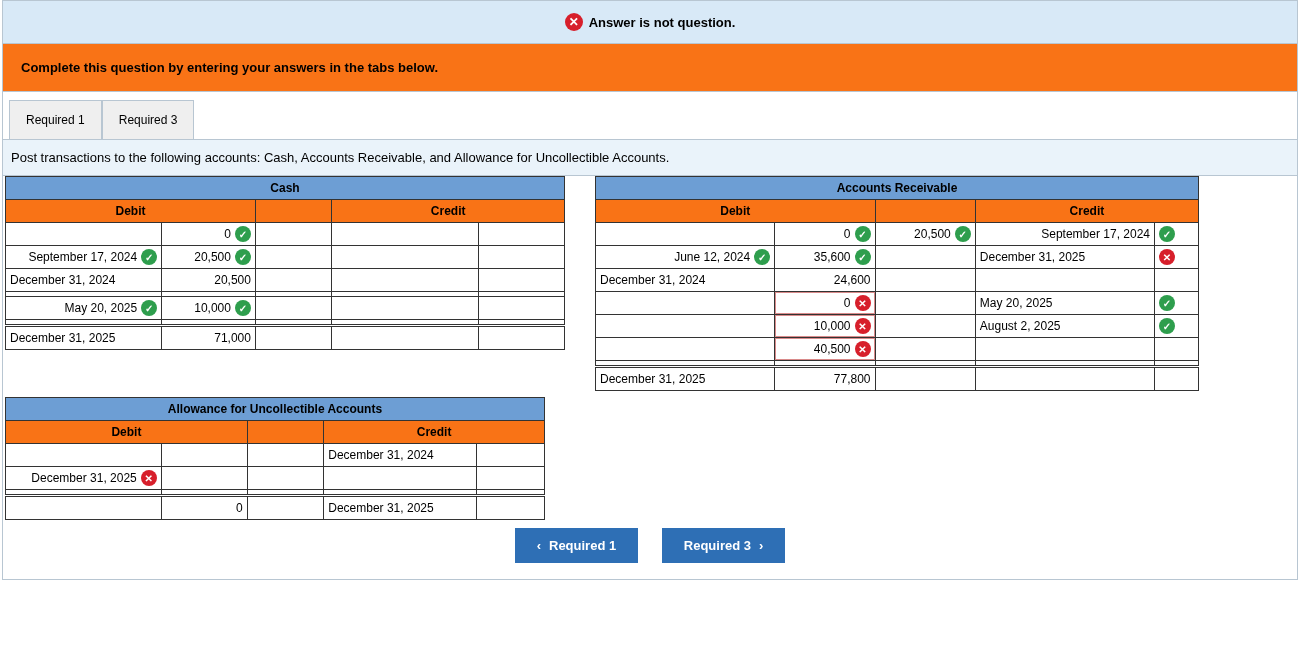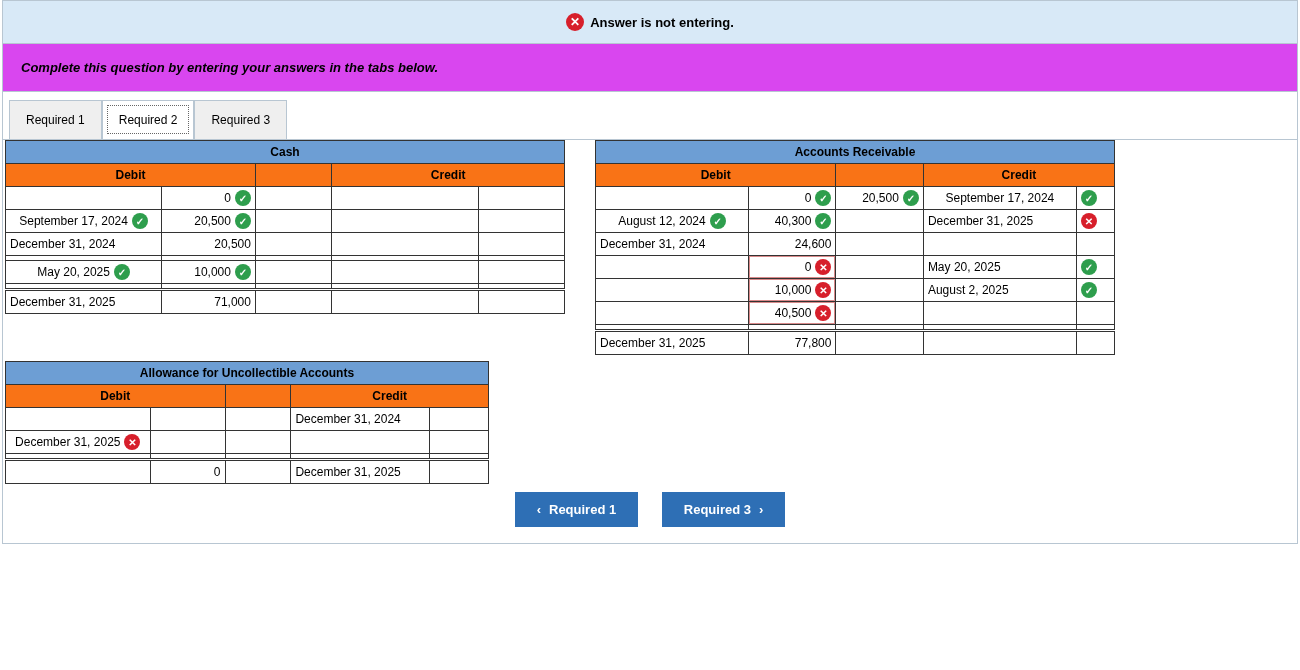--- a/index.html
+++ b/index.html
@@ -5,69 +5,69 @@
 html,body{margin:0;padding:0;font-family:Arial,Helvetica,sans-serif;font-size:13px;color:#000;background:#fff;}
 body{width:1300px;}
 .wrapper{border:1px solid #b8c6d2;margin:0 2px;}
 
 
 .banner{background:#d8e9f7;border-bottom:1px solid #b8c6d2;padding:12px 0;text-align:center;}
 .banner-inner{display:inline-flex;align-items:center;gap:6px;font-weight:bold;}
 .icon-x{width:18px;height:18px;border-radius:50%;background:#d71f2b;color:#fff;display:inline-flex;align-items:center;justify-content:center;font-size:12px;font-weight:bold;}
 
 
-.instr{background:#d946ef;border-bottom:1px solid #b8c6d2;padding:16px 18px;font-weight:bold;font-style:italic;}
+.instr{background:#f97316;border-bottom:1px solid #b8c6d2;padding:16px 18px;font-weight:bold;}
 
 
 .tabs{border-bottom:1px solid #b8c6d2;display:flex;align-items:flex-end;padding:0 6px;margin-top:8px;}
 .tab{border:1px solid #b8c6d2;border-bottom:none;background:#efefef;padding:12px 16px;margin-right:0;font-size:12px;cursor:pointer;}
 .tab.active{background:#fff;outline:1px dotted #666;outline-offset:-6px;}
 .sub{background:#eaf3fa;border-bottom:1px solid #b8c6d2;padding:10px 8px;}
 
 
 .area{padding:0 2px 8px 2px;}
 .row2{display:flex;gap:30px;align-items:flex-start;}
 .acct{border-collapse:collapse;border-radius:18px;}
 .acct td, .acct th{border:1px solid #333;height:22px;font-size:12px;padding:0 4px;vertical-align:middle;}
 .acct th{background:#f97316;font-weight:bold;text-align:center;}
 .acct th.title{background:#6d9ed4;}
 .thin td{height:4px;padding:0;border-left:1px solid #333;border-right:1px solid #333;border-top:1px solid #333;border-bottom:1px solid #333;}
 .dbl-top td{border-top:3px double #333;}
 .num{text-align:right;}
 .badge{display:inline-flex;width:16px;height:16px;border-radius:50%;color:#fff;align-items:center;justify-content:center;font-size:10px;font-weight:bold;vertical-align:middle;}
 .ok{background:#2e9e4d;}
 .bad{background:#d71f2b;}
-.cellflex{display:flex;align-items:center;justify-content:center;gap:4px;}
+.cellflex{display:flex;align-items:center;justify-content:flex-end;gap:4px;}
 .cellflex.right{justify-content:flex-end;}
 .red-outline{box-shadow:inset 0 0 0 1px #d98a8a;}
 
 
 .navbtns{text-align:center;padding:8px 0;}
 .navbtn{display:inline-flex;align-items:center;gap:8px;background:#2e6fb5;color:#fff;border:none;padding:10px 22px;margin:0 10px;font-weight:bold;font-size:13px;cursor:pointer;}
 .chev{font-weight:bold;}
 </style>
 </head>
 <body>
 
 <div class="wrapper">
   <div class="banner">
     <span class="banner-inner">
       <span class="icon-x">✕</span>
-      <span>Answer is not entering.</span>
+      <span>Answer is not question.</span>
     </span>
   </div>
 
   <div class="instr">Complete this question by entering your answers in the tabs below.</div>
 
   <div class="tabs">
     <div class="tab">Required 1</div>
-    <div class="tab active">Required 2</div>
     <div class="tab">Required 3</div>
   </div>
 
+  <div class="sub">Post transactions to the following accounts: Cash, Accounts Receivable, and Allowance for Uncollectible Accounts.</div>
 
   <div class="area">
     <div class="row2">
 
       <table class="acct" style="width:560px;">
         <tbody>
             <tr>
               <th class="title" colspan="5">Cash</th>
             </tr>
         <tr>
@@ -151,21 +151,21 @@
         <tr class="dbl-top">
           <td><span>December 31, 2025</span></td>
           <td class="num"><span>71,000</span></td>
           <td></td>
               <td></td>
               <td></td>
         </tr>
       </tbody>
         </table>
 
-      <table class="acct" style="width:520px;">
+      <table class="acct" style="width:604px;">
         <tbody>
             <tr>
               <th class="title" colspan="5">Accounts Receivable</th>
             </tr>
         <tr>
           <th colspan="2">Debit</th>
           <th style="width:0;"></th>
           <th colspan="2">Credit</th>
         </tr>
 
@@ -187,27 +187,27 @@
                 <div class="cellflex">
                   <span>September 17, 2024</span>
                 </div>
               </td>
           <td style="width:30px;"><span class="badge ok">✓</span></td>
         </tr>
 
         <tr>
           <td>
                 <div class="cellflex">
-                  <span>August 12, 2024</span>
-                  <span class="badge ok">✓</span>
-                </div>
-              </td>
-          <td>
-                <div class="cellflex right">
-                  <span class="num">40,300</span>
+                  <span>June 12, 2024</span>
+                  <span class="badge ok">✓</span>
+                </div>
+              </td>
+          <td>
+                <div class="cellflex right">
+                  <span class="num">35,600</span>
                   <span class="badge ok">✓</span>
                 </div>
               </td>
           <td></td>
           <td><span>December 31, 2025</span></td>
           <td><span class="badge bad">✕</span></td>
         </tr>
 
         <tr>
           <td><span>December 31, 2024</span></td>
@@ -268,21 +268,21 @@
           <td class="num"><span>77,800</span></td>
           <td></td>
               <td></td>
               <td></td>
         </tr>
       </tbody>
         </table>
 
     </div>
 
-    <table class="acct" style="width:484px;margin-top:6px;">
+    <table class="acct" style="width:540px;margin-top:6px;">
       <tbody>
           <tr>
             <th class="title" colspan="5">Allowance for Uncollectible Accounts</th>
           </tr>
       <tr>
         <th colspan="2">Debit</th>
         <th style="width:80px;"></th>
         <th colspan="2">Credit</th>
       </tr>
       <tr>

